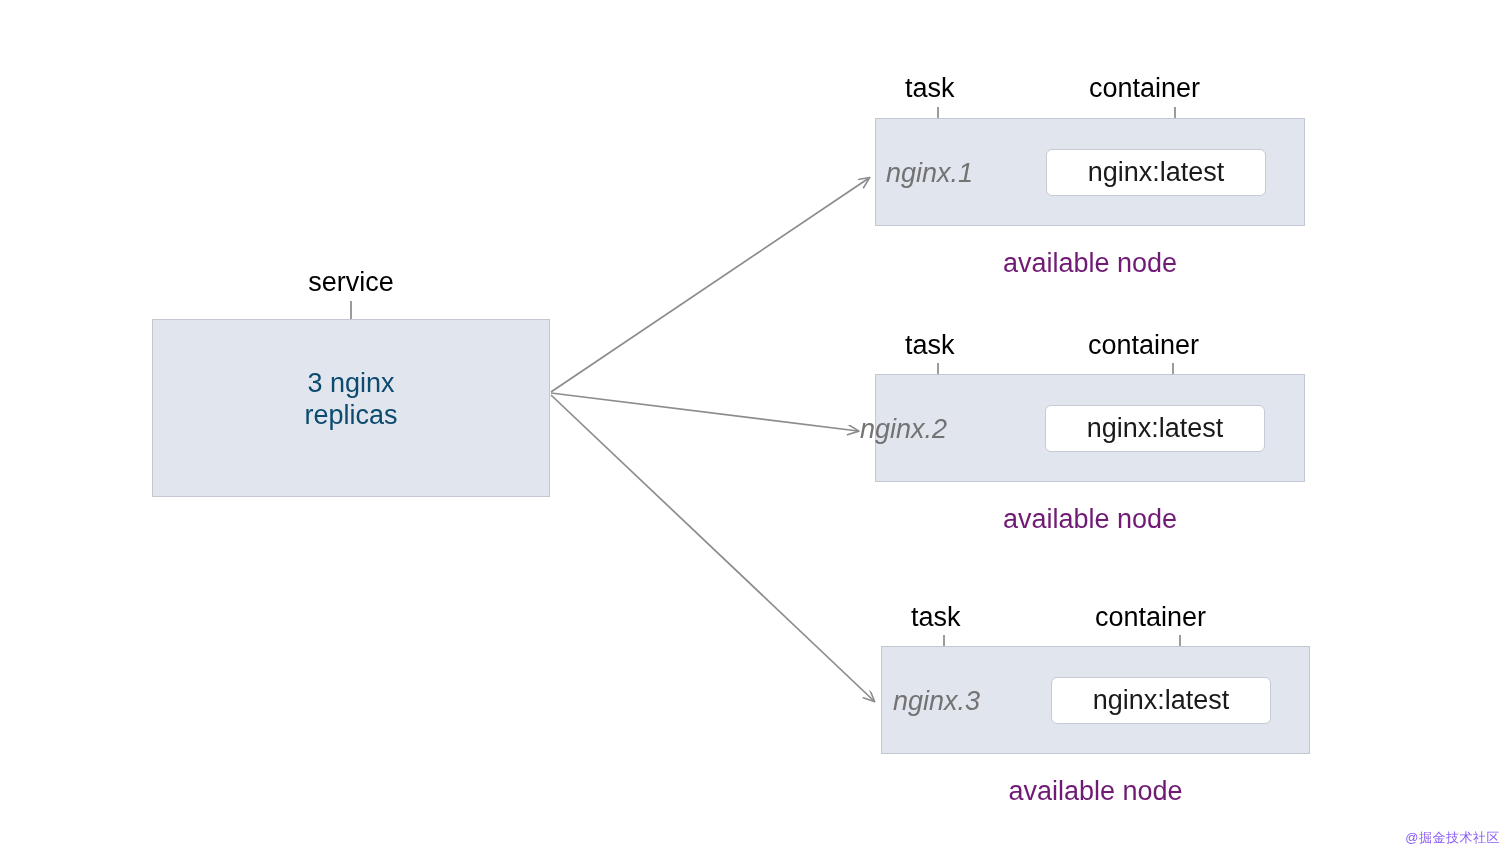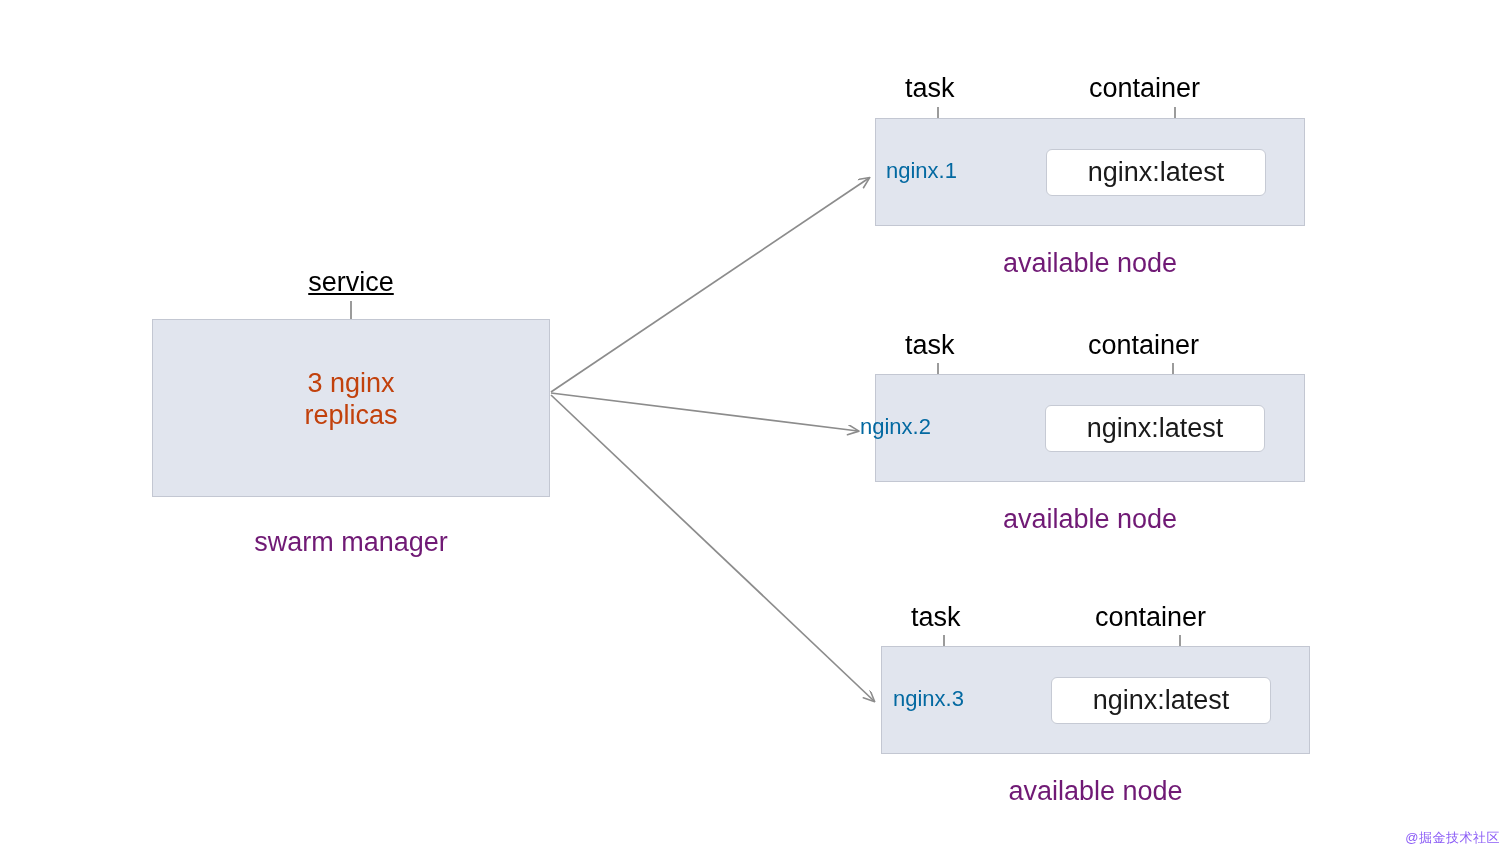--- a/index.html
+++ b/index.html
@@ -22,21 +22,21 @@
   .node-box {
     position: absolute;
     background: #E1E5EE;
     border: 1px solid #C3C7D2;
     box-sizing: border-box;
   }
   .box-label {
     position: absolute;
     font-size: 27px;
     line-height: 1.18;
-    color: #c2410c;
+    color: #0c4a6e;
     white-space: pre;
   }
   .caption {
     position: absolute;
     font-size: 27px;
     color: #701a75;
     white-space: nowrap;
   }
   .annot {
     position: absolute;
@@ -57,23 +57,24 @@
     box-sizing: border-box;
     display: flex;
     align-items: center;
     justify-content: center;
     font-size: 27px;
     color: #1a1a1a;
     white-space: nowrap;
   }
   .task-name {
     position: absolute;
-    font-size: 22px;
-    color: #0369a1;
+    font-size: 27px;
+    color: #737373;
     white-space: nowrap;
+    font-style: italic;
   }
 
   
   #arrow-layer {
     position: absolute;
     left: 0;
     top: 0;
     width: 1508px;
     height: 856px;
     pointer-events: none;
@@ -90,21 +91,20 @@
     left: 152px;
     top: 368px;
     width: 398px;
     text-align: center;
   }
   #service-annot {
     left: 152px;
     top: 267px;
     width: 398px;
     text-align: center;
-    text-decoration: underline;
   }
   #service-leader {
     left: 350px;
     top: 301px;
     height: 62px;
   }
   #swarm-caption {
     left: 152px;
     top: 527px;
     width: 398px;
@@ -137,21 +137,20 @@
     <line x1="551" y1="393" x2="858" y2="431" stroke="#8C8C8C" stroke-width="1.7" marker-end="url(#ah)"></line>
     <line x1="551" y1="395" x2="874" y2="701" stroke="#8C8C8C" stroke-width="1.7" marker-end="url(#ah)"></line>
   </svg>
 
   <div class="annot" id="service-annot">service</div>
   <div class="leader" id="service-leader"></div>
 
   <div class="node-box" id="service-box"></div>
   <div class="box-label" id="service-box-text"><span>3 nginx</span><br><span>replicas</span></div>
 
-  <div class="caption" id="swarm-caption">swarm manager</div>
 
   <div class="annot" style="left:905px; top:73px;">task</div>
   <div class="leader" style="left:937px; top:107px; height:48px;"></div>
 
   <div class="annot" style="left:1089px; top:73px;">container</div>
   <div class="leader" style="left:1174px; top:107px; height:48px;"></div>
 
   <div class="node-box" style="left:875px; top:118px; width:430px; height:108px;"></div>
   <div class="task-name" style="left:886px; top:158px;">nginx.1</div>
   <div class="pill" style="left:1046px; top:149px; width:220px; height:47px;">nginx:latest</div>

